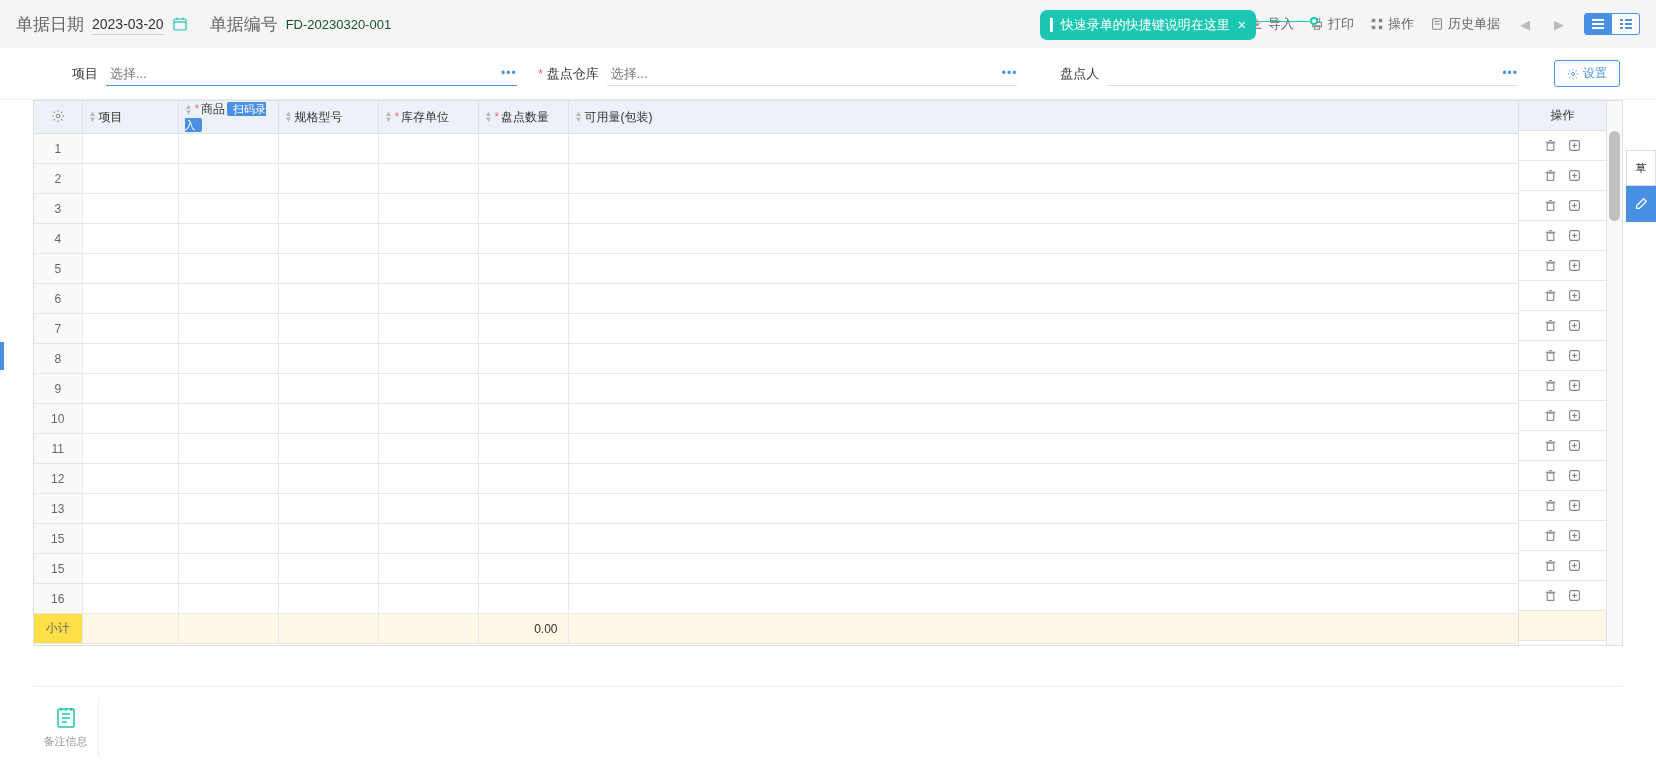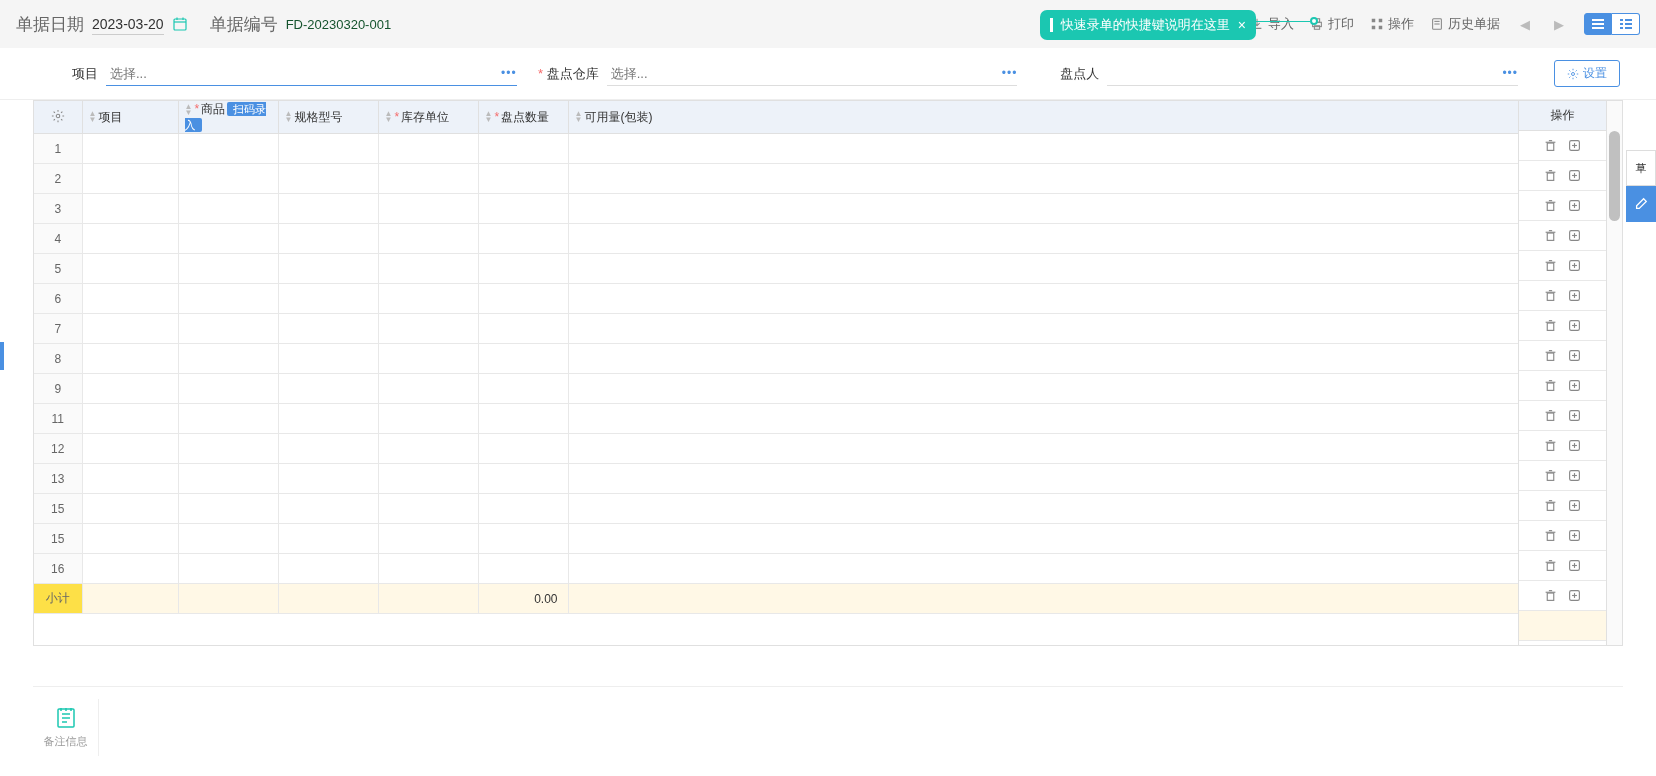--- a/index.html
+++ b/index.html
@@ -329,20 +329,29 @@
           <tr>
             <td class="rownum">9</td>
             <td></td>
             <td></td>
             <td></td>
             <td></td>
             <td></td>
             <td></td>
           </tr>
           <tr>
+            <td class="rownum">10</td>
+            <td></td>
+            <td></td>
+            <td></td>
+            <td></td>
+            <td></td>
+            <td></td>
+          </tr>
+          <tr>
             <td class="rownum">11</td>
             <td></td>
             <td></td>
             <td></td>
             <td></td>
             <td></td>
             <td></td>
           </tr>
           <tr>
             <td class="rownum">12</td>

